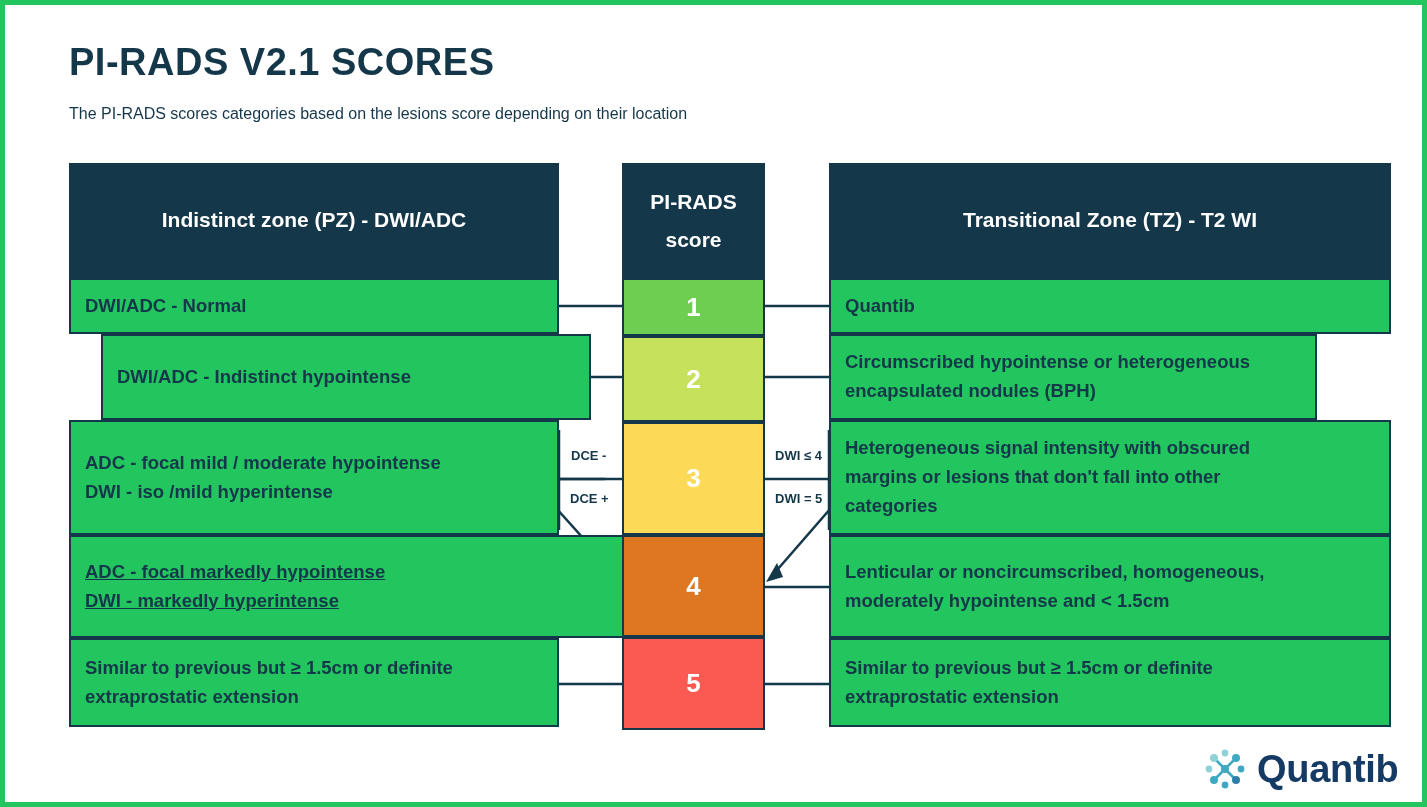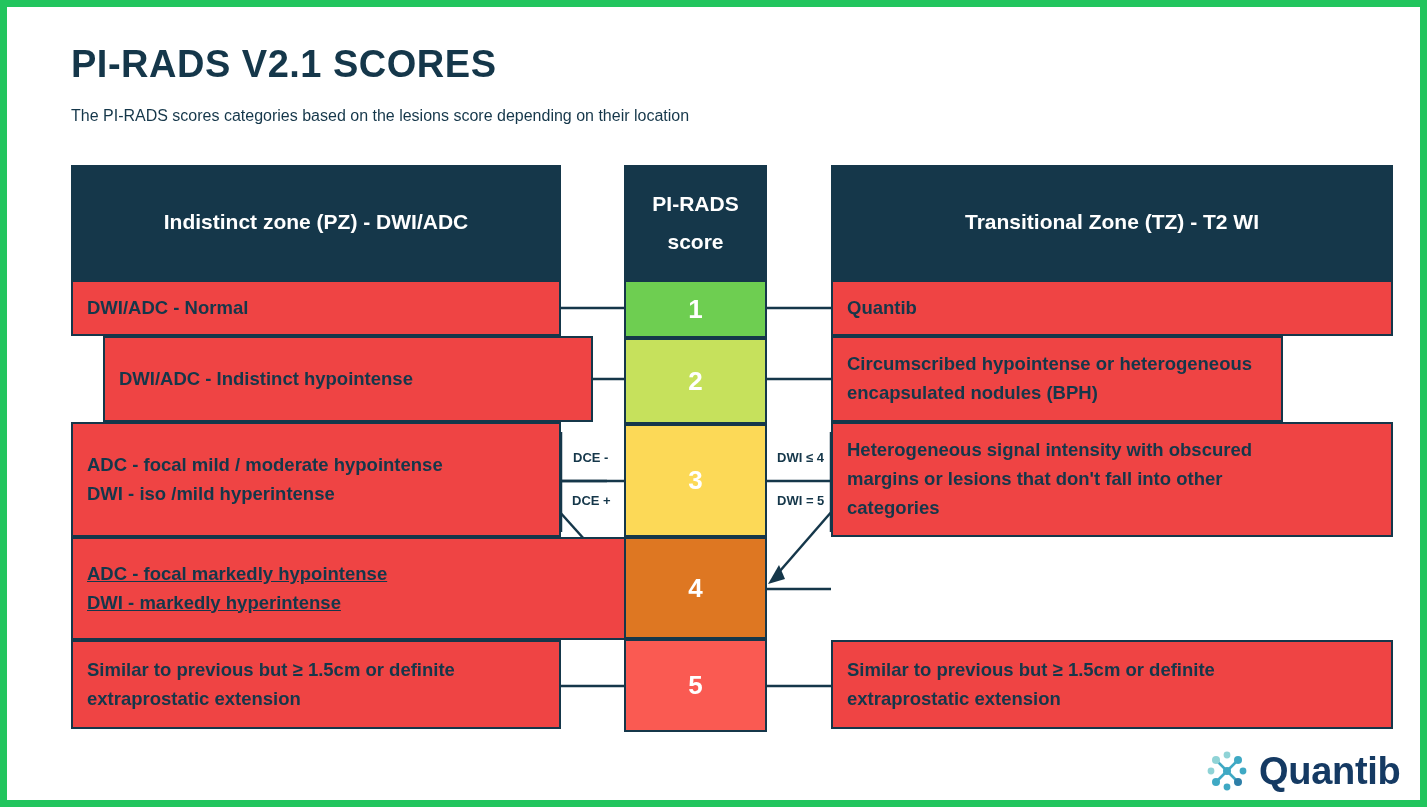--- a/index.html
+++ b/index.html
@@ -9,21 +9,21 @@
   }
   body {
     font-family: "Liberation Sans", sans-serif;
   }
   .page {
     position: relative;
     width: 1427px;
     height: 807px;
     background: #ffffff;
     box-sizing: border-box;
-    border: 7px solid #22c55e;
+    border: 5px solid #22c55e;
     overflow: hidden;
   }
 
   
   .title {
     position: absolute;
     left: 64px;
     top: 36px;
     font-size: 38px;
     font-weight: bold;
@@ -50,21 +50,21 @@
     display: flex;
     align-items: center;
     justify-content: center;
     text-align: center;
     box-sizing: border-box;
     line-height: 1.45;
   }
 
   .cell {
     position: absolute;
-    background: #ef4444;
+    background: #22c55e;
     border: 2.5px solid #15374A;
     box-sizing: border-box;
     color: #15374A;
     font-size: 18.5px;
     font-weight: bold;
     line-height: 1.55;
     display: flex;
     flex-direction: column;
     justify-content: center;
     padding-left: 14px;
@@ -174,21 +174,21 @@
   <div class="cell" style="left:824px; top:273px; width:562px; height:56px;">
     <span class="ln">Quantib</span>
   </div>
 
   <div class="cell" style="left:64px; top:329px; width:490px; height:86px;margin-left:32px;">
     <span class="ln">DWI/ADC - Indistinct hypointense</span>
   </div>
   <div class="score" style="left:617px; top:331px; width:143px; height:86px; background:#C6E15C;">
     <span>2</span>
   </div>
-  <div class="cell" style="left:824px; top:329px; width:452px; height:86px;">
+  <div class="cell" style="left:824px; top:329px; width:488px; height:86px;">
     <span class="ln">Circumscribed hypointense or heterogeneous</span>
     <span class="ln">encapsulated nodules (BPH)</span>
   </div>
 
   <div class="cell" style="left:64px; top:415px; width:490px; height:115px;">
     <span class="ln">ADC  - focal mild / moderate hypointense</span>
     <span class="ln">DWI - iso /mild hyperintense</span>
   </div>
   <div class="score" style="left:617px; top:417px; width:143px; height:113px; background:#FCD957;">
     <span>3</span>
@@ -198,20 +198,24 @@
     <span class="ln">margins or lesions that don't fall into other</span>
     <span class="ln">categories</span>
   </div>
 
   <div class="cell" style="left:64px; top:530px; width:562px; height:103px;text-decoration:underline;">
     <span class="ln">ADC  - focal markedly hypointense</span>
     <span class="ln">DWI - markedly hyperintense</span>
   </div>
   <div class="score" style="left:617px; top:530px; width:143px; height:102px; background:#DE7722;">
     <span>4</span>
+  </div>
+  <div class="cell" style="left:824px; top:530px; width:562px; height:103px;">
+    <span class="ln">Lenticular or noncircumscribed, homogeneous,</span>
+    <span class="ln">moderately hypointense and &lt; 1.5cm</span>
   </div>
 
   <div class="cell" style="left:64px; top:633px; width:490px; height:89px;">
     <span class="ln">Similar to previous but ≥ 1.5cm or definite</span>
     <span class="ln">extraprostatic extension</span>
   </div>
   <div class="score" style="left:617px; top:632px; width:143px; height:93px; background:#FA5A52;">
     <span>5</span>
   </div>
   <div class="cell" style="left:824px; top:633px; width:562px; height:89px;">

